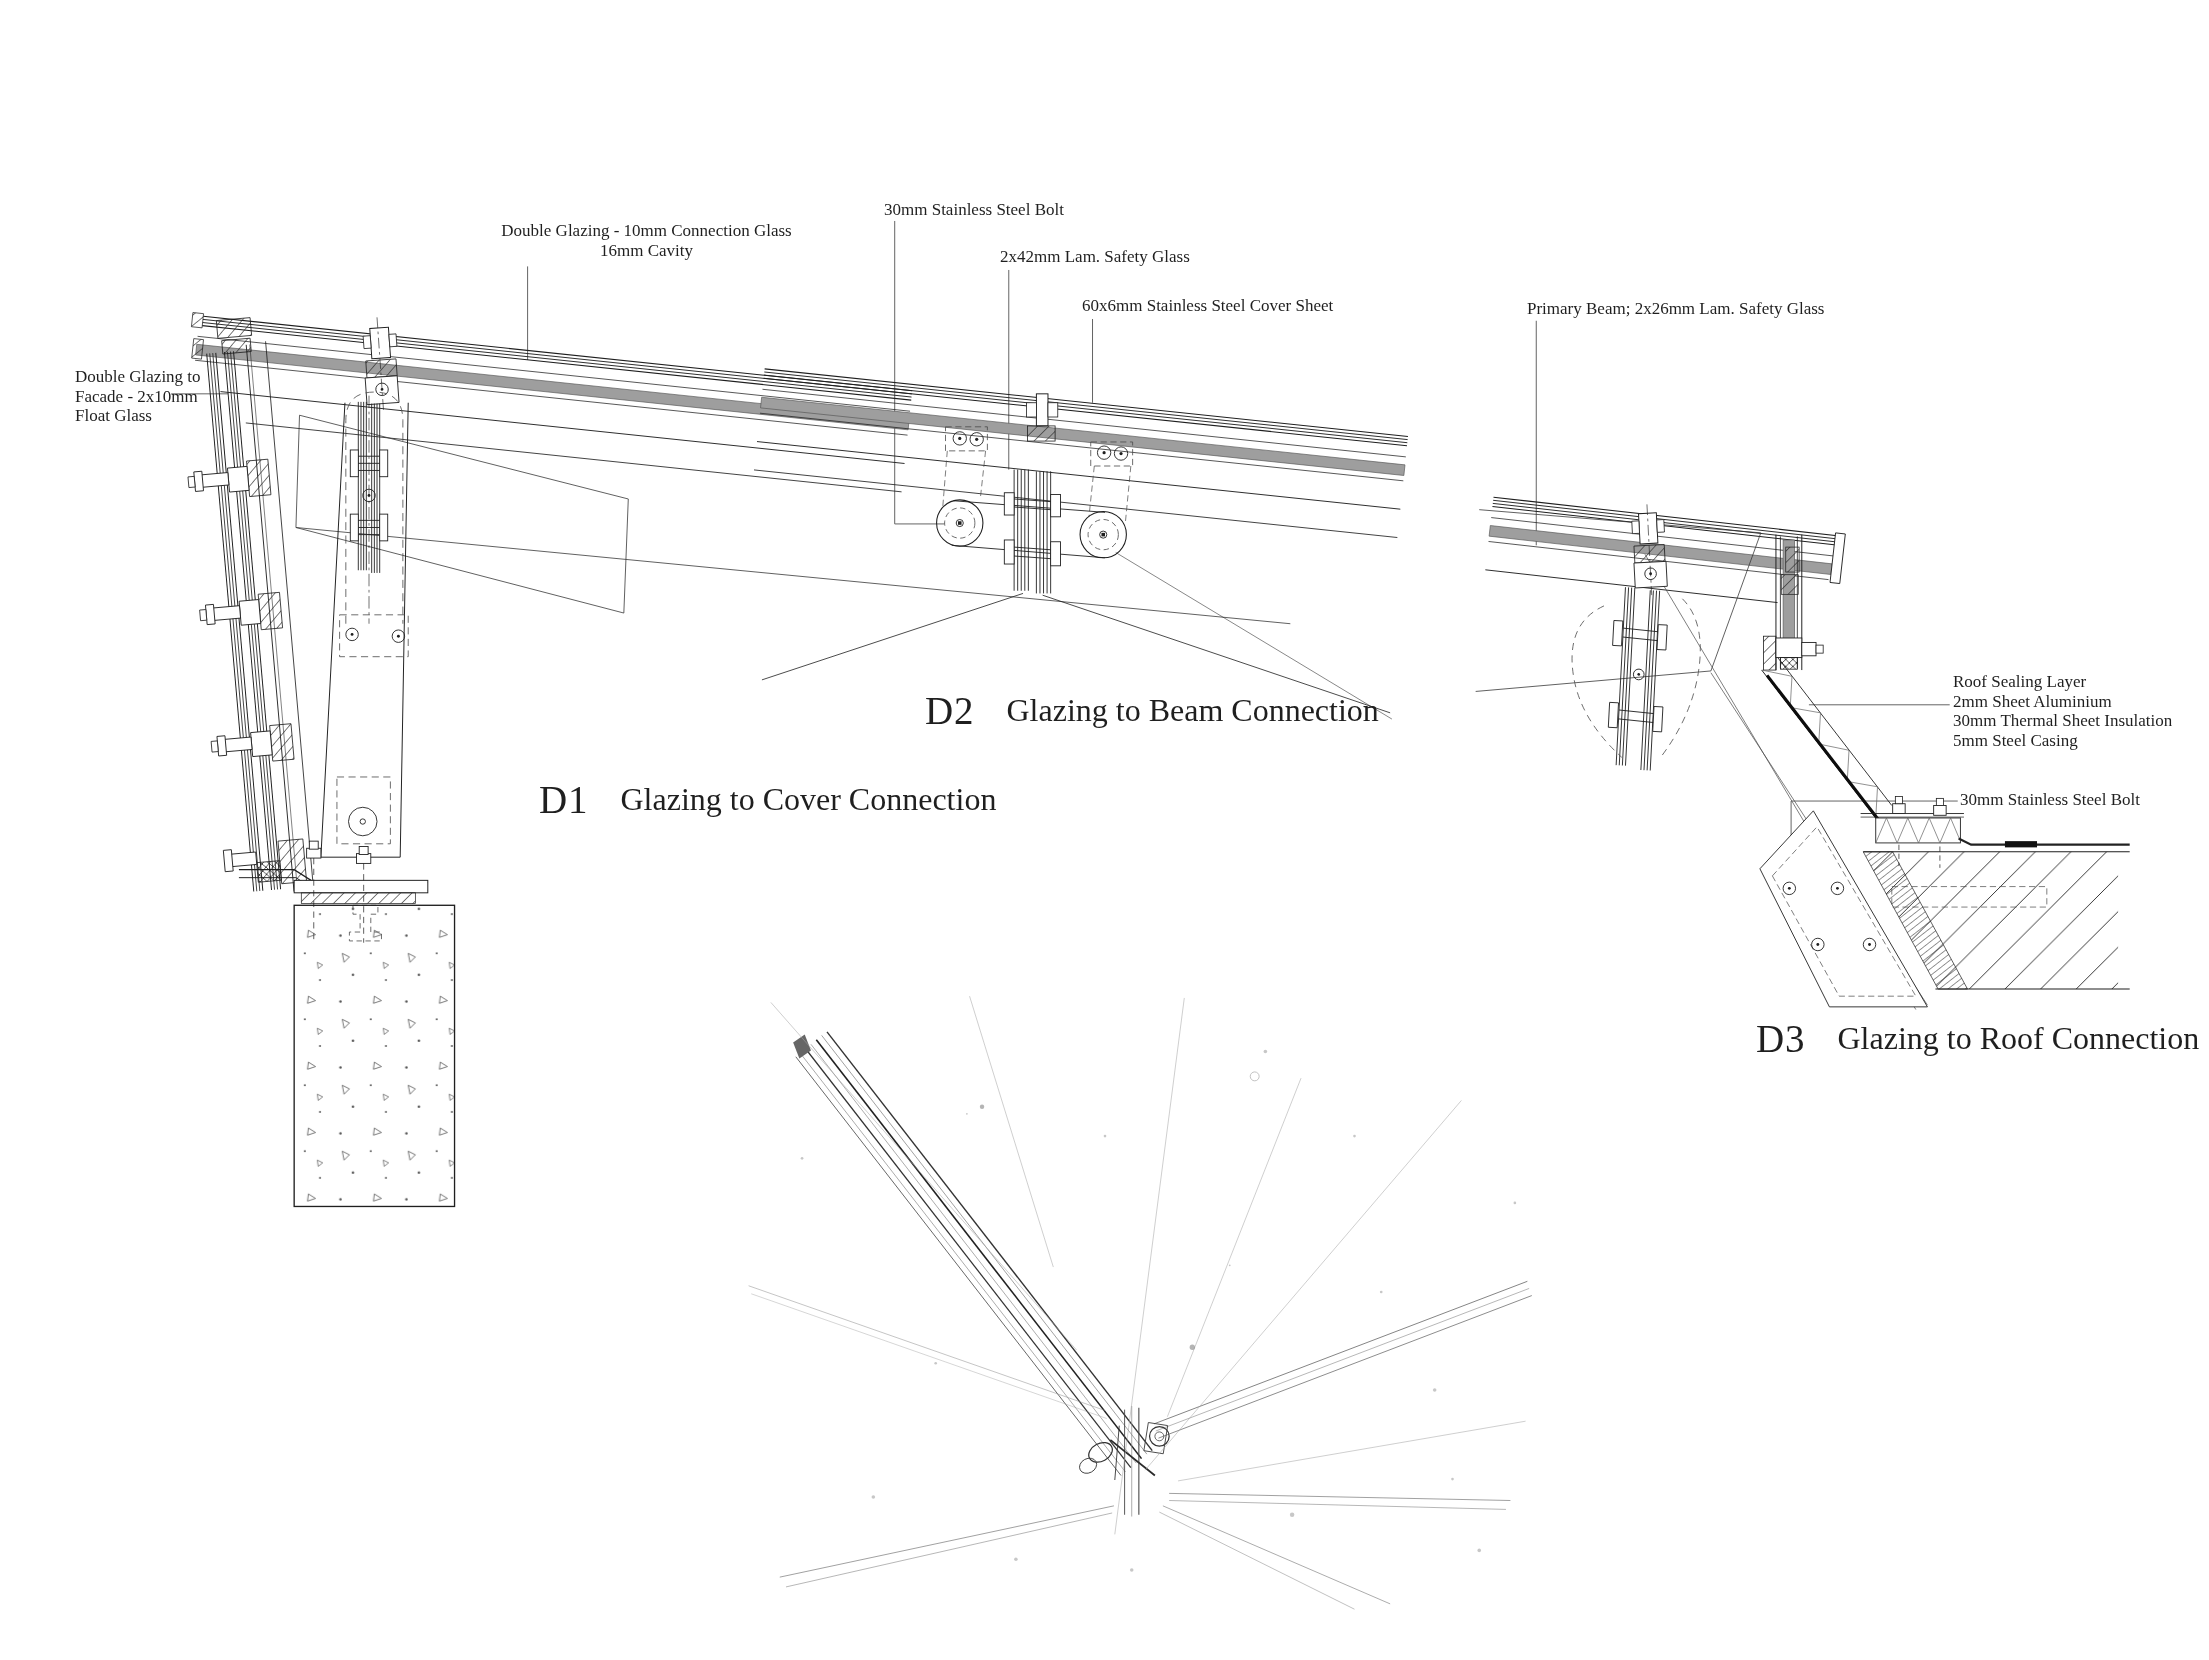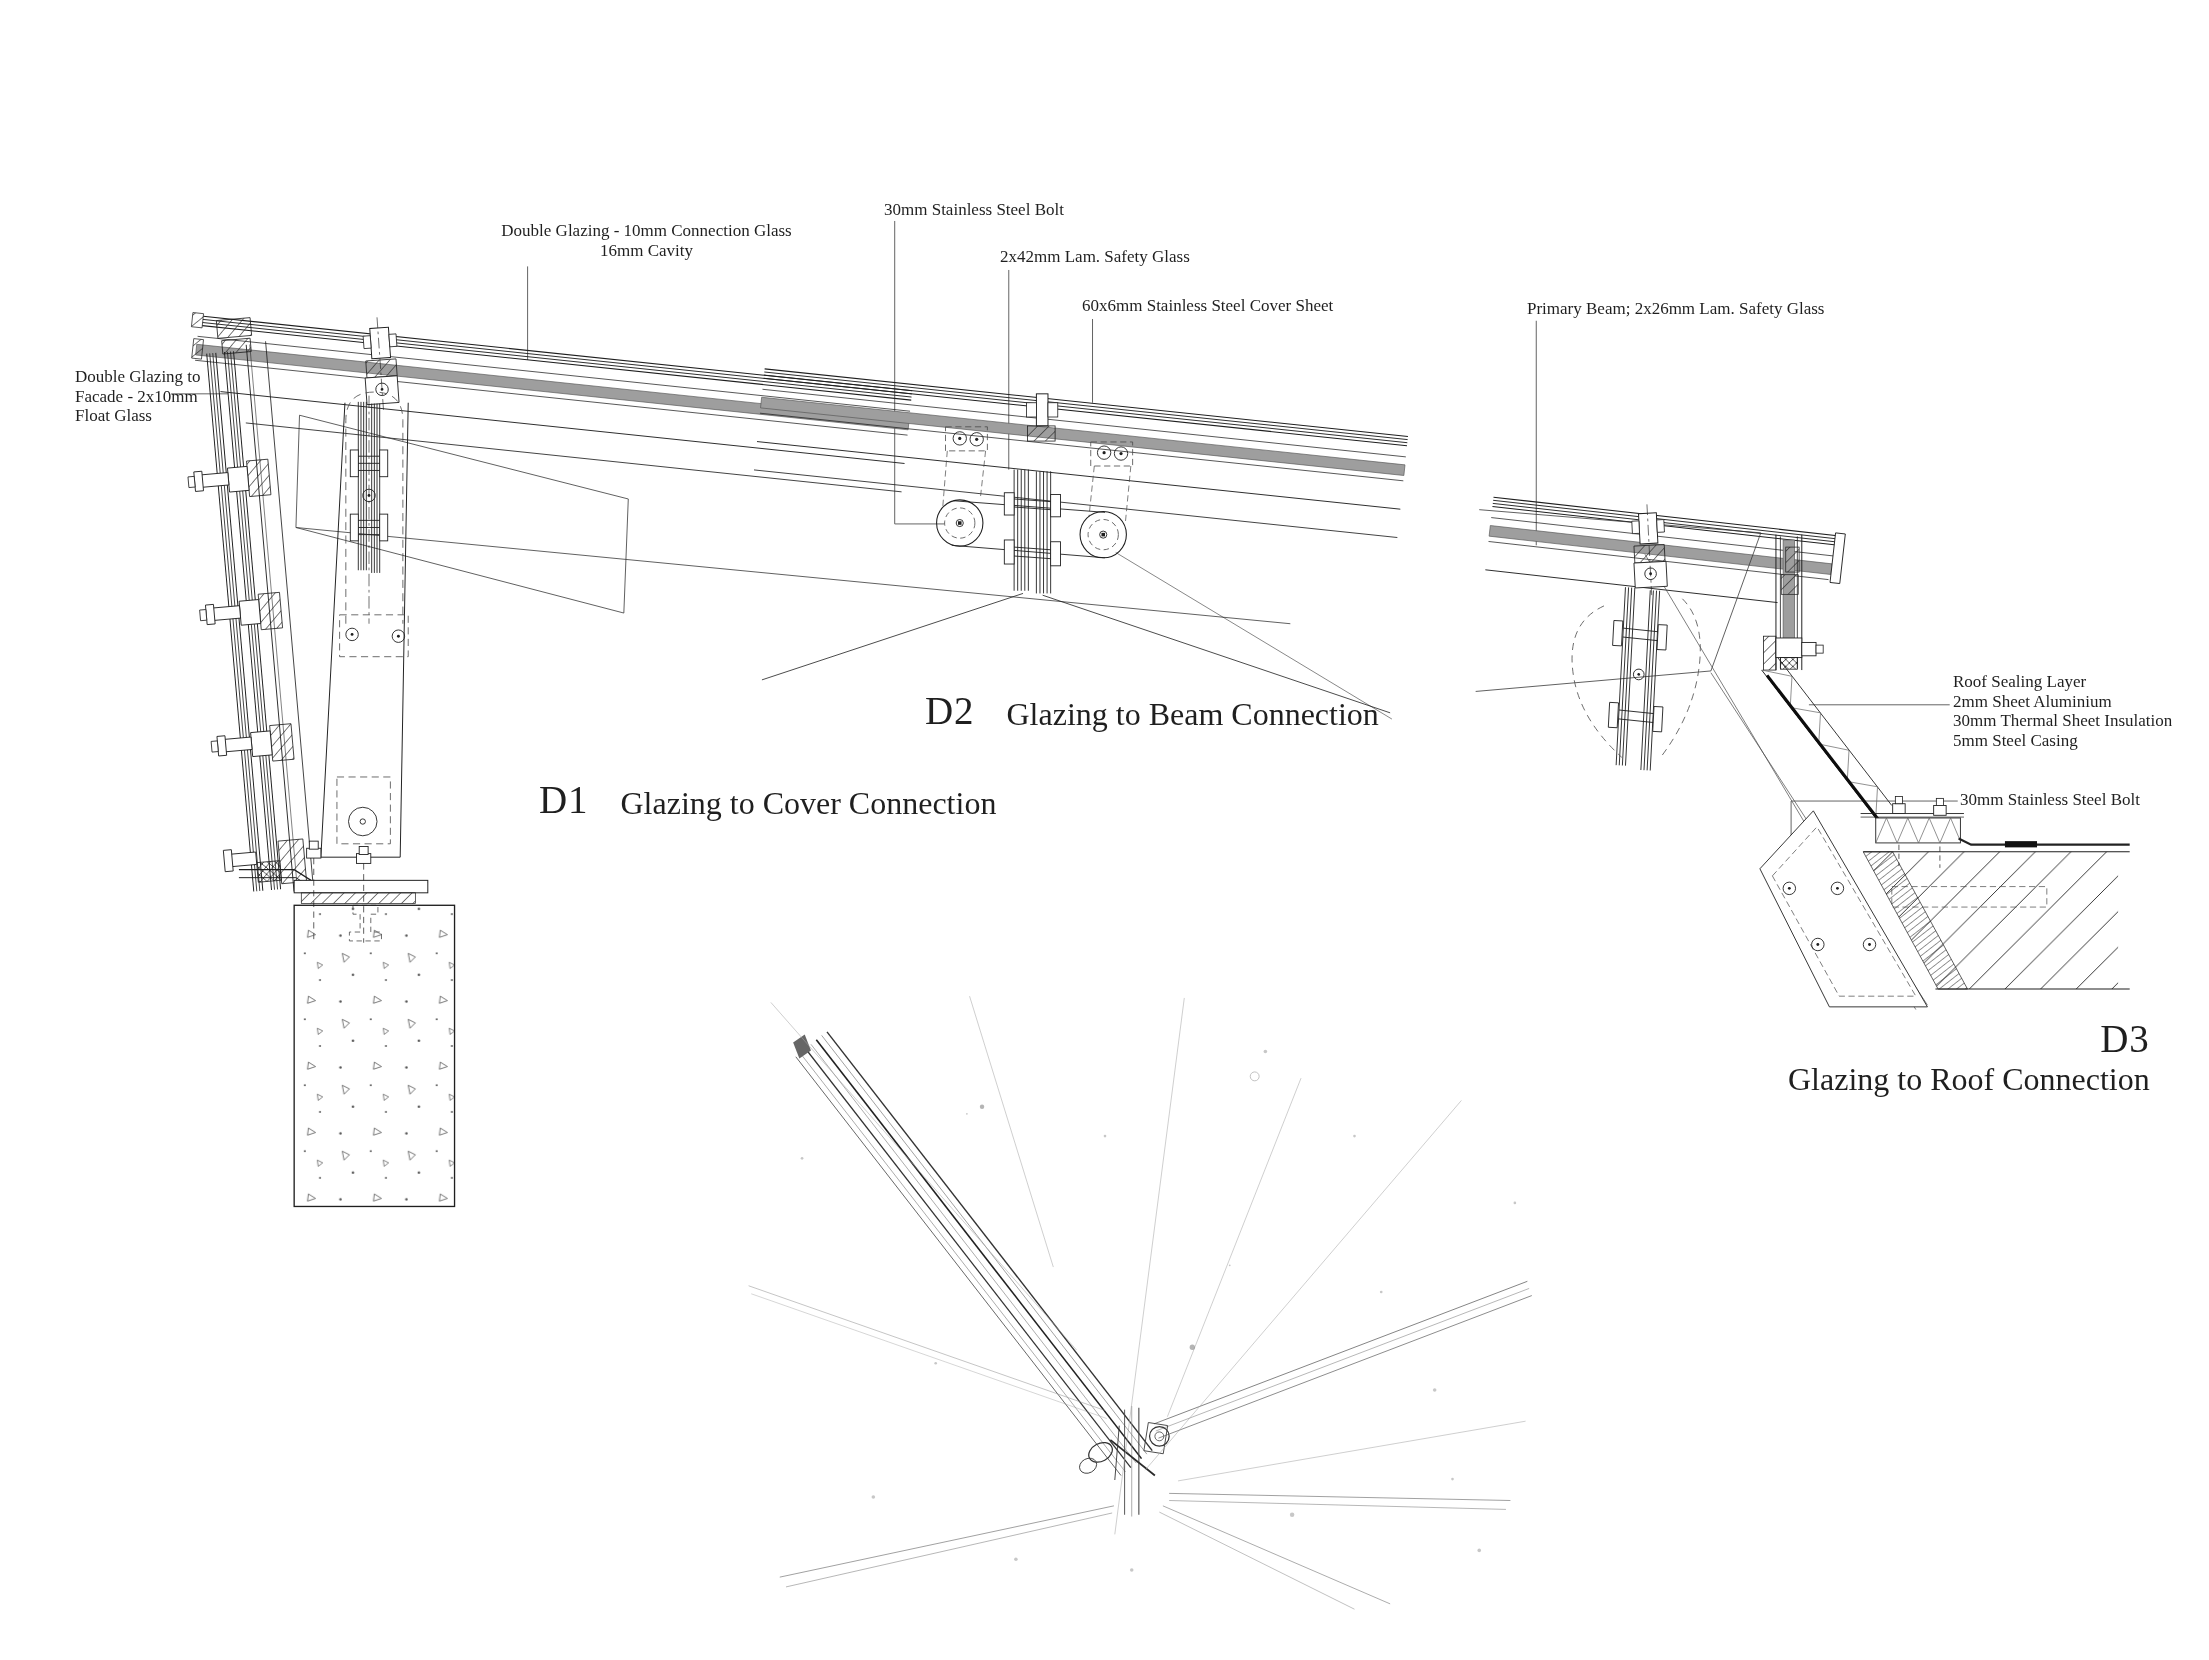--- a/index.html
+++ b/index.html
@@ -23,21 +23,21 @@
     font-size:17px;
     line-height:19.6px;
     color:var(--line);
     white-space:nowrap;
   }
   .ann div{white-space:nowrap;}
   .ann.center{text-align:center;}
   .title{
     position:absolute;
     display:flex;
-    align-items:flex-end;
+    align-items:center;
   }
   .title .code{
     font-size:39px;
     letter-spacing:0.9px;
   }
   .title .name{
     font-size:32px;
     margin-left:32px;
   }
 </style>
@@ -498,19 +498,19 @@
   <div class="title" style="left:495px;top:777px;margin-left:44px;">
     <span class="code">D1</span>
     <span class="name">Glazing to Cover Connection</span>
   </div>
 
   <div class="title" style="left:925px;top:688px;">
     <span class="code">D2</span>
     <span class="name">Glazing to Beam Connection</span>
   </div>
 
-  <div class="title" style="left:1756px;top:1016px;flex-direction:column;">
+  <div class="title" style="left:1756px;top:1016px;">
     <span class="code">D3</span>
     <span class="name">Glazing to Roof Connection</span>
   </div>
 
 </div>
 
 
 </body></html>

